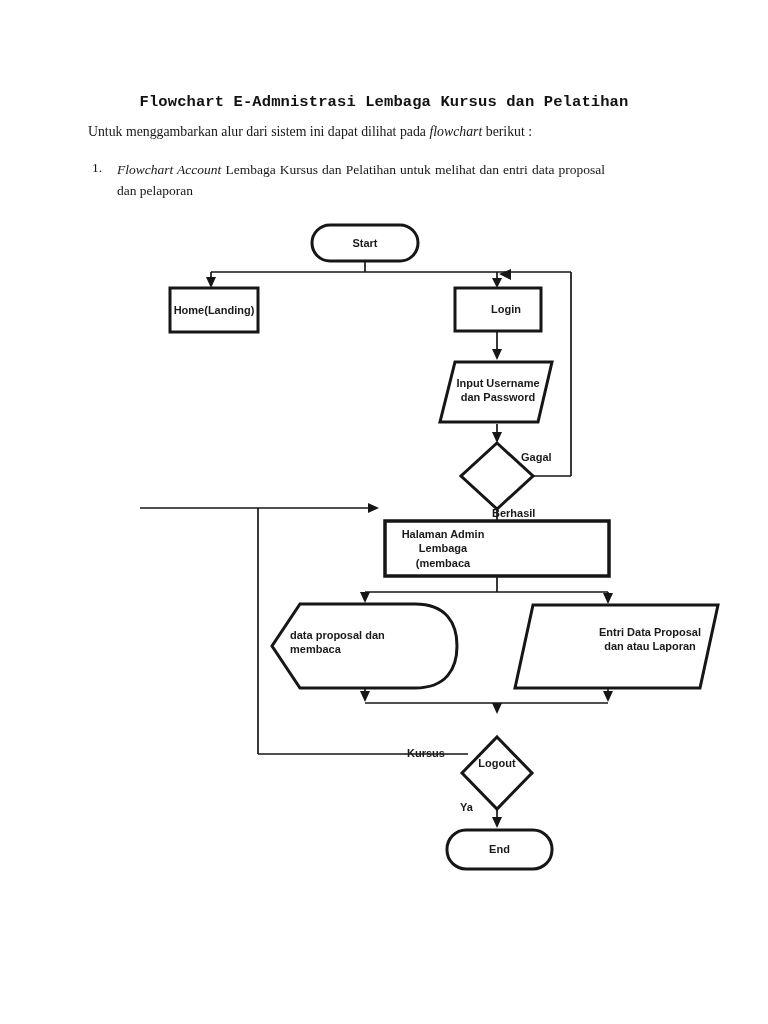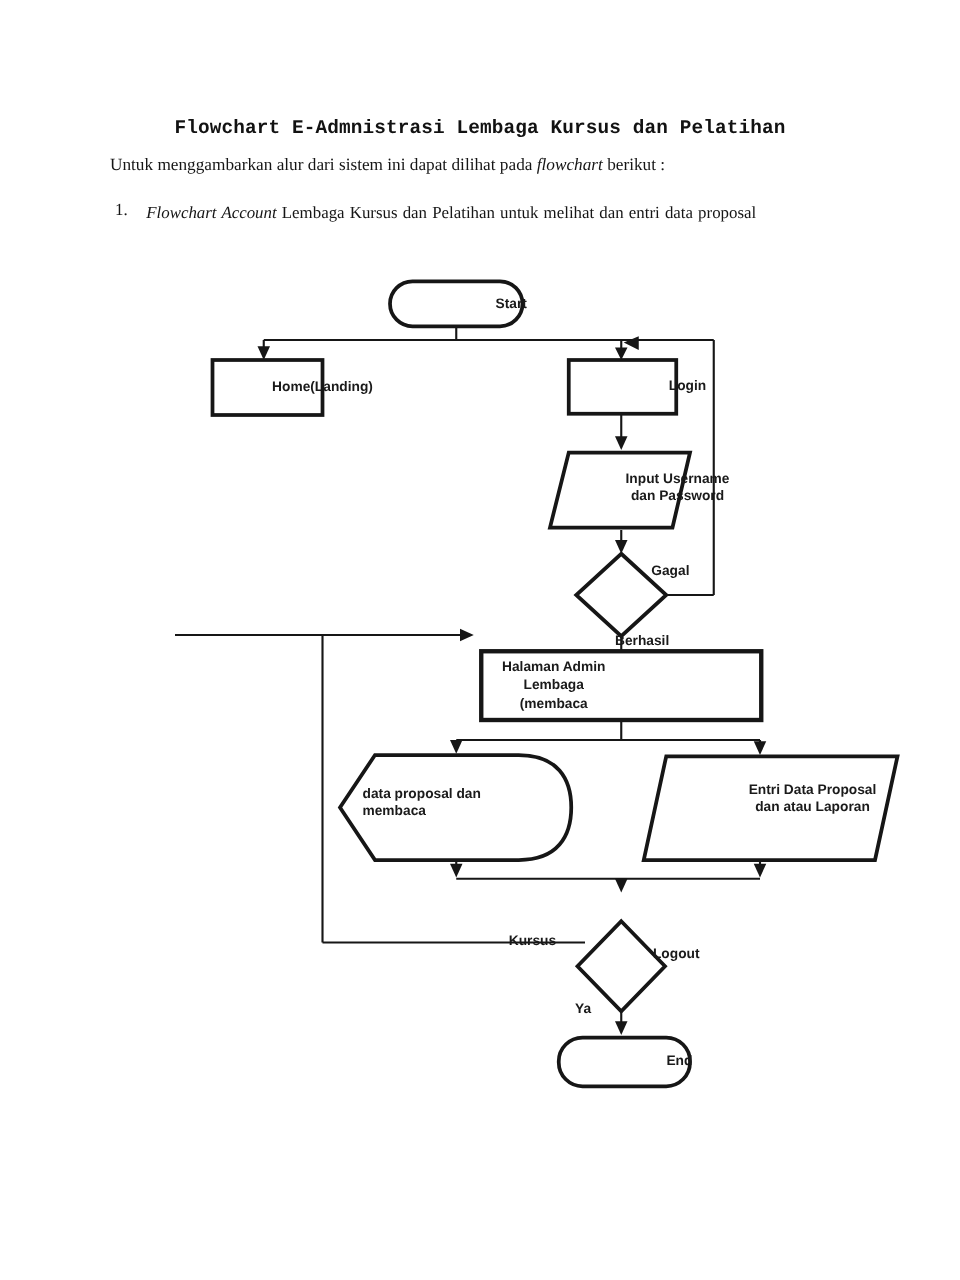--- a/index.html
+++ b/index.html
@@ -29,36 +29,37 @@
     text-align:justify; text-align-last:left;
   }
   .li .l1 { display:block; text-align:justify; text-align-last:justify; }
   .li .l2 { display:block; }
   
   #flow-svg { position:absolute; left:0; top:0; width:768px; height:1024px; }
   .lbl {
     position:absolute; font-size:11px; font-weight:600; color:#1a1a1a;
     line-height:1.3; white-space:nowrap;
   }
-  .center { display:flex; align-items:center; justify-content:center; text-align:center;padding-left:44px; }
+  .center { display:flex; align-items:center; justify-content:center; text-align:center; }
   .edge-lbl { font-size:11px; font-weight:700; }
   .it2 { }
 </style>
 </head>
 <body>
 
 <div id="page">
 
   <div class="doc-title">Flowchart E-Admnistrasi Lembaga Kursus dan Pelatihan</div>
 
   <div class="intro"><span>Untuk menggambarkan alur dari sistem ini dapat dilihat pada </span><span class="it">flowchart</span><span> berikut :</span></div>
 
   <div class="list-num">1.</div>
   <div class="li">
     <span class="l1"><span class="it">Flowchart Account</span><span> Lembaga Kursus dan Pelatihan untuk melihat dan entri data proposal</span></span>
+    <span class="l2">dan pelaporan</span>
   </div>
 
   <svg id="flow-svg" viewBox="0 0 768 1024" xmlns="http://www.w3.org/2000/svg">
     <g stroke="#161616" fill="none">
 
       <g stroke-width="1.7">
         <path d="M365 261 V272"></path>
         <path d="M211 272 H571"></path>
         <path d="M211 272 V279"></path>
         <path d="M497 272 V280"></path>

